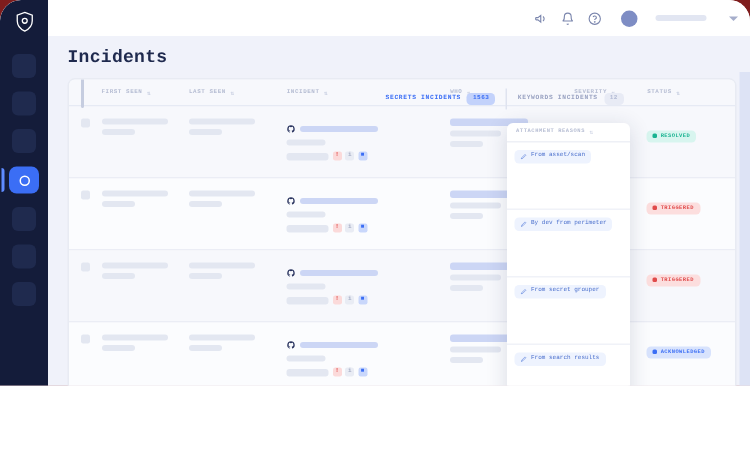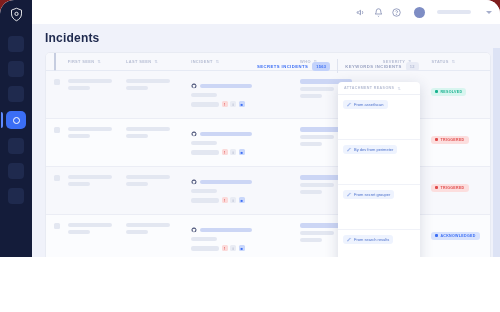--- a/index.html
+++ b/index.html
@@ -7,20 +7,21 @@
     width: 500px; height: 312px;
     background: #ffffff;
     font-family: "Liberation Sans", sans-serif;
     overflow: hidden;
   }
   .app {
     position: relative;
     width: 500px; height: 257px;
     background: #7f1d1d;
     overflow: hidden;
+    font-family: Liberation Mono, monospace;
   }
 
   
   .window {
     position: absolute;
     left: 0; top: 0;
     width: 500px; height: 312px;
     border-radius: 14px;
     overflow: hidden;
     background: #f3f5fb;

